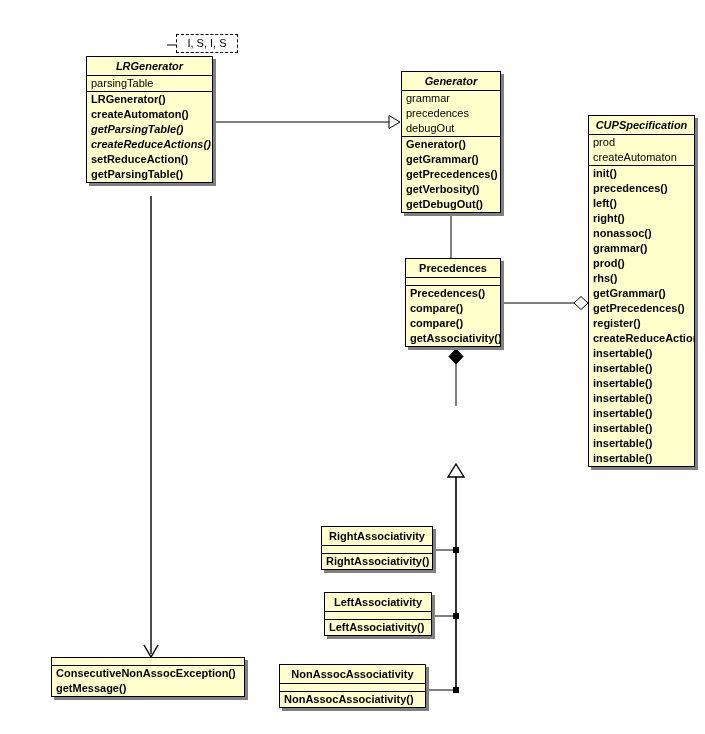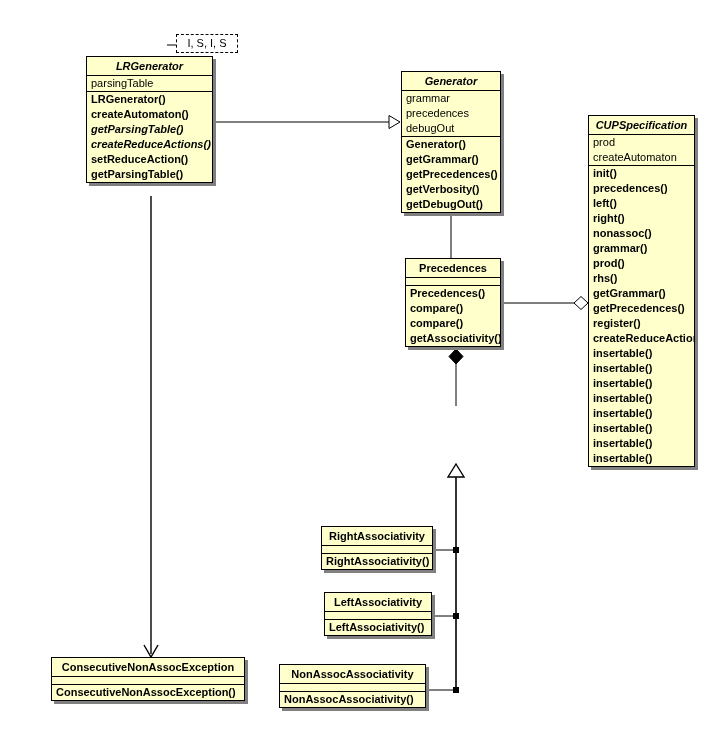--- a/index.html
+++ b/index.html
@@ -228,20 +228,20 @@
 
   <div class="uml-class" style="left:275px; top:664px; width:147px;">
     <div class="uml-name">NonAssocAssociativity</div>
     <div class="uml-compartment empty"></div>
     <div class="uml-compartment">
       <div class="uml-row">NonAssocAssociativity()</div>
     </div>
   </div>
 
   <div class="uml-class" style="left:47px; top:657px; width:194px;">
-    <div class="uml-name">ConsecutiveNonAssocException</div>
     <div class="uml-compartment empty"></div>
     <div class="uml-compartment">
       <div class="uml-row">ConsecutiveNonAssocException()</div>
+      <div class="uml-row">getMessage()</div>
     </div>
   </div>
 
 </div>
 
 </body></html>

